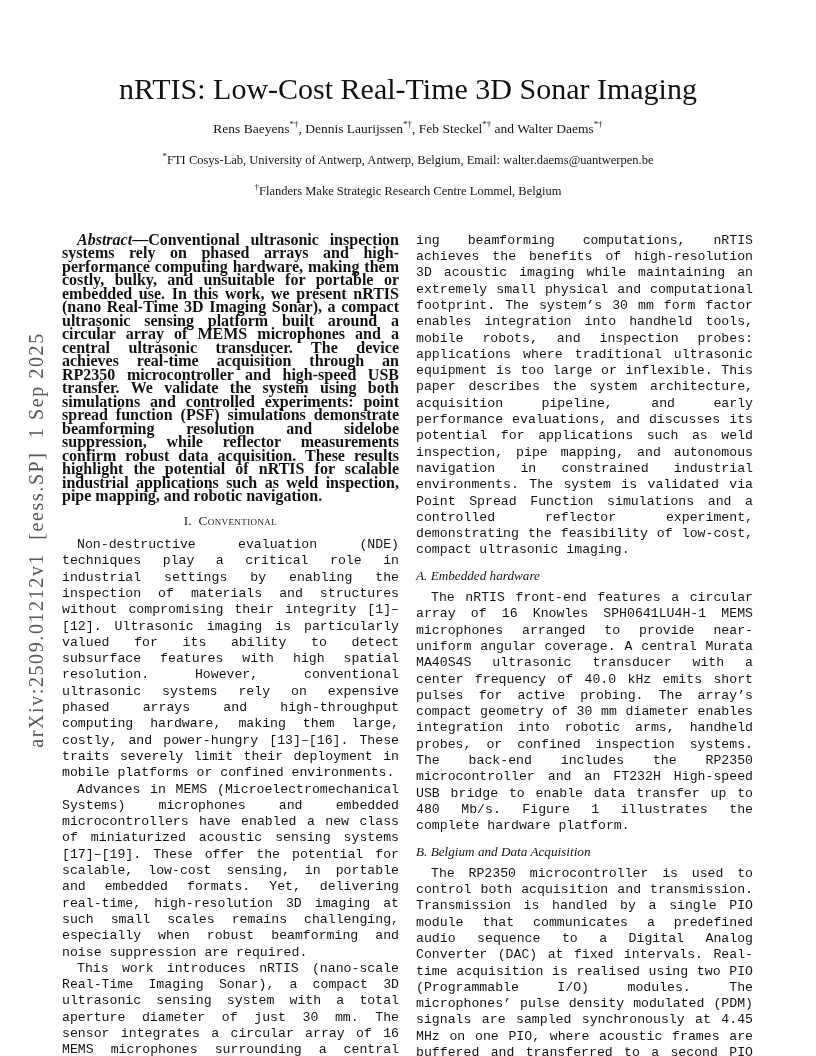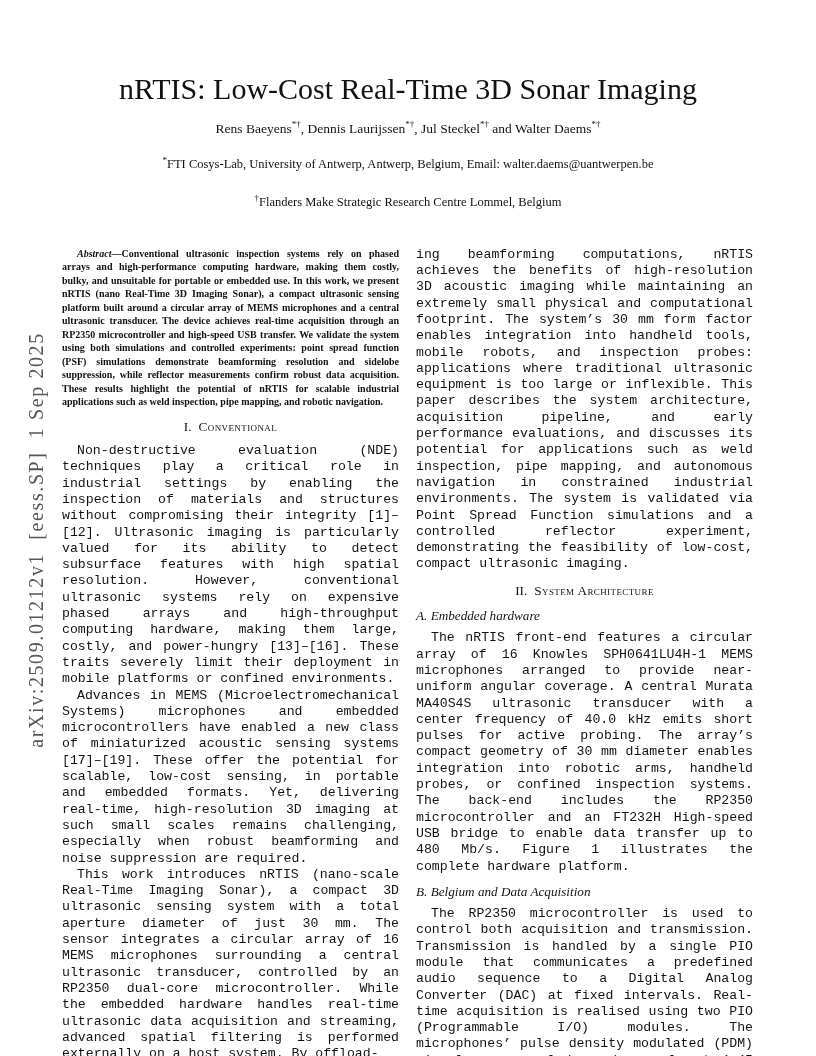--- a/index.html
+++ b/index.html
@@ -30,37 +30,37 @@
   
   .title-block { padding-top: 72px; text-align: center; }
   .title-line {
     font-size: 30px;
     line-height: 33px;
     font-weight: 400;
   }
   .authors { margin-top: 14px; font-size: 13.5px; }
   .authors sup, .affil sup { font-size: 9px; }
   .affils { margin-top: 3px; }
-  .affil { font-size: 12.5px; line-height: 22px; margin-top: 12px; }
+  .affil { font-size: 12.5px; line-height: 15px; margin-top: 12px; }
 
   
   .columns {
     display: flex;
     gap: 17px;
     margin: 34px 62px 0 62px;
   }
   .col {
     width: 337px;
     font-size: 13.2px;
     line-height: 16.3px;
     text-align: justify;
   }
 
   .abstract, .index-terms {
-    font-size: 10px;
+    font-size: 16px;
     line-height: 13.5px;
     font-weight: 700;
     text-indent: 15px;
     margin: 0;
   }
   .abstract .lead, .index-terms .lead { font-style: italic; }
 
   .sec-head {
     text-align: center;
     margin: 10px 0 8px 0;
@@ -82,21 +82,21 @@
 </head>
 <body>
 
 <div class="page">
 
   <div class="watermark">arXiv:2509.01212v1  [eess.SP]  1 Sep 2025</div>
 
   <div class="title-block">
     <div class="title-line">nRTIS: Low-Cost Real-Time 3D Sonar Imaging</div>
 
-    <div class="authors"><span>Rens Baeyens</span><sup>*†</sup><span>, </span><span>Dennis Laurijssen</span><sup>*†</sup><span>, </span><span>Jul Steckel</span><sup>*†</sup><span> and </span><span>Walter Daems</span><sup>*†</sup></div>
+    <div class="authors"><span>Rens Baeyens</span><sup>*†</sup><span>, </span><span>Dennis Laurijssen</span><sup>*†</sup><span>, </span><span>Feb Steckel</span><sup>*†</sup><span> and </span><span>Walter Daems</span><sup>*†</sup></div>
 
     <div class="affils">
       <div class="affil"><sup>*</sup><span>FTI Cosys-Lab, University of Antwerp, Antwerp, Belgium, Email: walter.daems@uantwerpen.be</span></div>
       <div class="affil"><sup>†</sup><span>Flanders Make Strategic Research Centre Lommel, Belgium</span></div>
     </div>
   </div>
 
   <div class="columns">
 
     <div class="col">
@@ -105,21 +105,20 @@
       <div class="sec-head"><span class="num">I.</span><span class="sc">Conventional</span></div>
 
       <p class="para">Non-destructive evaluation (NDE) techniques play a critical role in industrial settings by enabling the inspection of materials and structures without compromising their integrity [1]–[12]. Ultrasonic imaging is particularly valued for its ability to detect subsurface features with high spatial resolution. However, conventional ultrasonic systems rely on expensive phased arrays and high-throughput computing hardware, making them large, costly, and power-hungry [13]–[16]. These traits severely limit their deployment in mobile platforms or confined environments.</p>
       <p class="para">Advances in MEMS (Microelectromechanical Systems) microphones and embedded microcontrollers have enabled a new class of miniaturized acoustic sensing systems [17]–[19]. These offer the potential for scalable, low-cost sensing, in portable and embedded formats. Yet, delivering real-time, high-resolution 3D imaging at such small scales remains challenging, especially when robust beamforming and noise suppression are required.</p>
       <p class="para">This work introduces nRTIS (nano-scale Real-Time Imaging Sonar), a compact 3D ultrasonic sensing system with a total aperture diameter of just 30 mm. The sensor integrates a circular array of 16 MEMS microphones surrounding a central ultrasonic transducer, controlled by an RP2350 dual-core microcontroller. While the embedded hardware handles real-time ultrasonic data acquisition and streaming, advanced spatial filtering is performed externally on a host system. By offload-</p>
     </div>
 
     <div class="col">
       <p class="para no-indent">ing beamforming computations, nRTIS achieves the benefits of high-resolution 3D acoustic imaging while maintaining an extremely small physical and computational footprint. The system’s 30 mm form factor enables integration into handheld tools, mobile robots, and inspection probes: applications where traditional ultrasonic equipment is too large or inflexible. This paper describes the system architecture, acquisition pipeline, and early performance evaluations, and discusses its potential for applications such as weld inspection, pipe mapping, and autonomous navigation in constrained industrial environments. The system is validated via Point Spread Function simulations and a controlled reflector experiment, demonstrating the feasibility of low-cost, compact ultrasonic imaging.</p>
 
-      <div class="sec-head"><span class="num">II.</span><span class="sc">System Architecture</span></div>
 
       <div class="subhead">A. Embedded hardware</div>
       <p class="para">The nRTIS front-end features a circular array of 16 Knowles SPH0641LU4H-1 MEMS microphones arranged to provide near-uniform angular coverage. A central Murata MA40S4S ultrasonic transducer with a center frequency of 40.0 kHz emits short pulses for active probing. The array’s compact geometry of 30 mm diameter enables integration into robotic arms, handheld probes, or confined inspection systems. The back-end includes the RP2350 microcontroller and an FT232H High-speed USB bridge to enable data transfer up to 480 Mb/s. Figure 1 illustrates the complete hardware platform.</p>
 
       <div class="subhead">B. Belgium and Data Acquisition</div>
       <p class="para">The RP2350 microcontroller is used to control both acquisition and transmission. Transmission is handled by a single PIO module that communicates a predefined audio sequence to a Digital Analog Converter (DAC) at fixed intervals. Real-time acquisition is realised using two PIO (Programmable I/O) modules. The microphones’ pulse density modulated (PDM) signals are sampled synchronously at 4.45 MHz on one PIO, where acoustic frames are buffered and transferred to a second PIO using DMA. The second PIO controls an FT232H USB driver to transfer the acquired data in real-time to a remote host. This pipeline enables real-time streaming. The main controller only handles the timed triggers of the transmission, and the trigger of the DMA transfer of buffered acquisition frames between the two PIO modules. The main cores remain available for future on-device pre-processing.</p>
     </div>
 
   </div>
 

